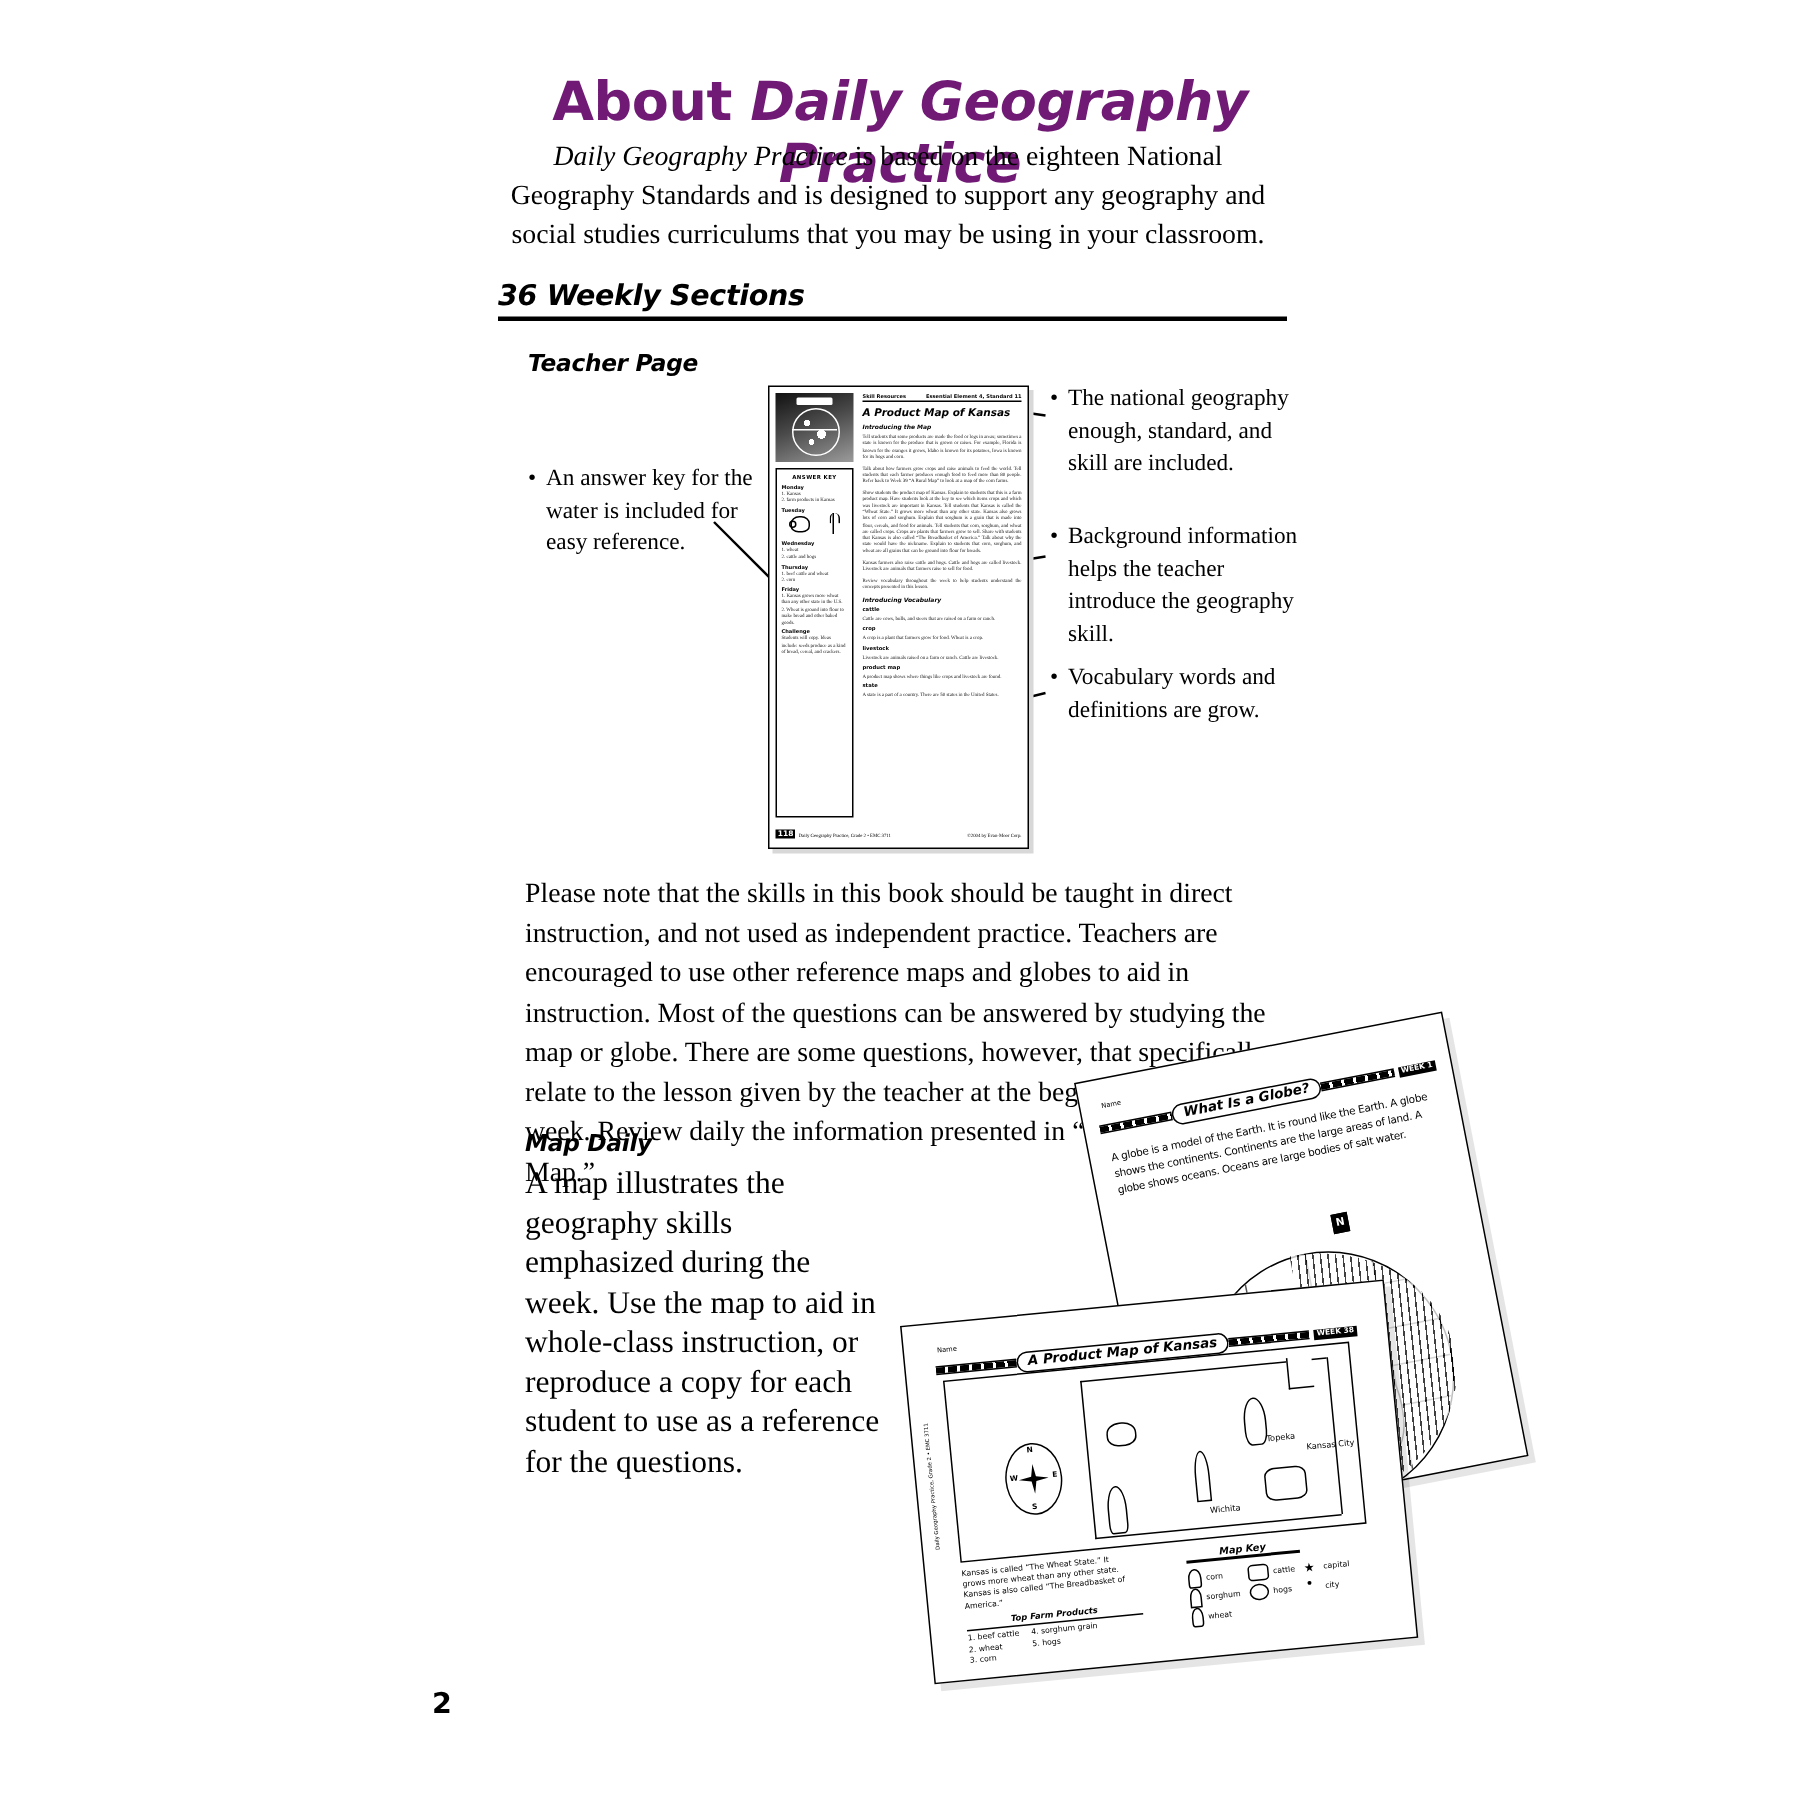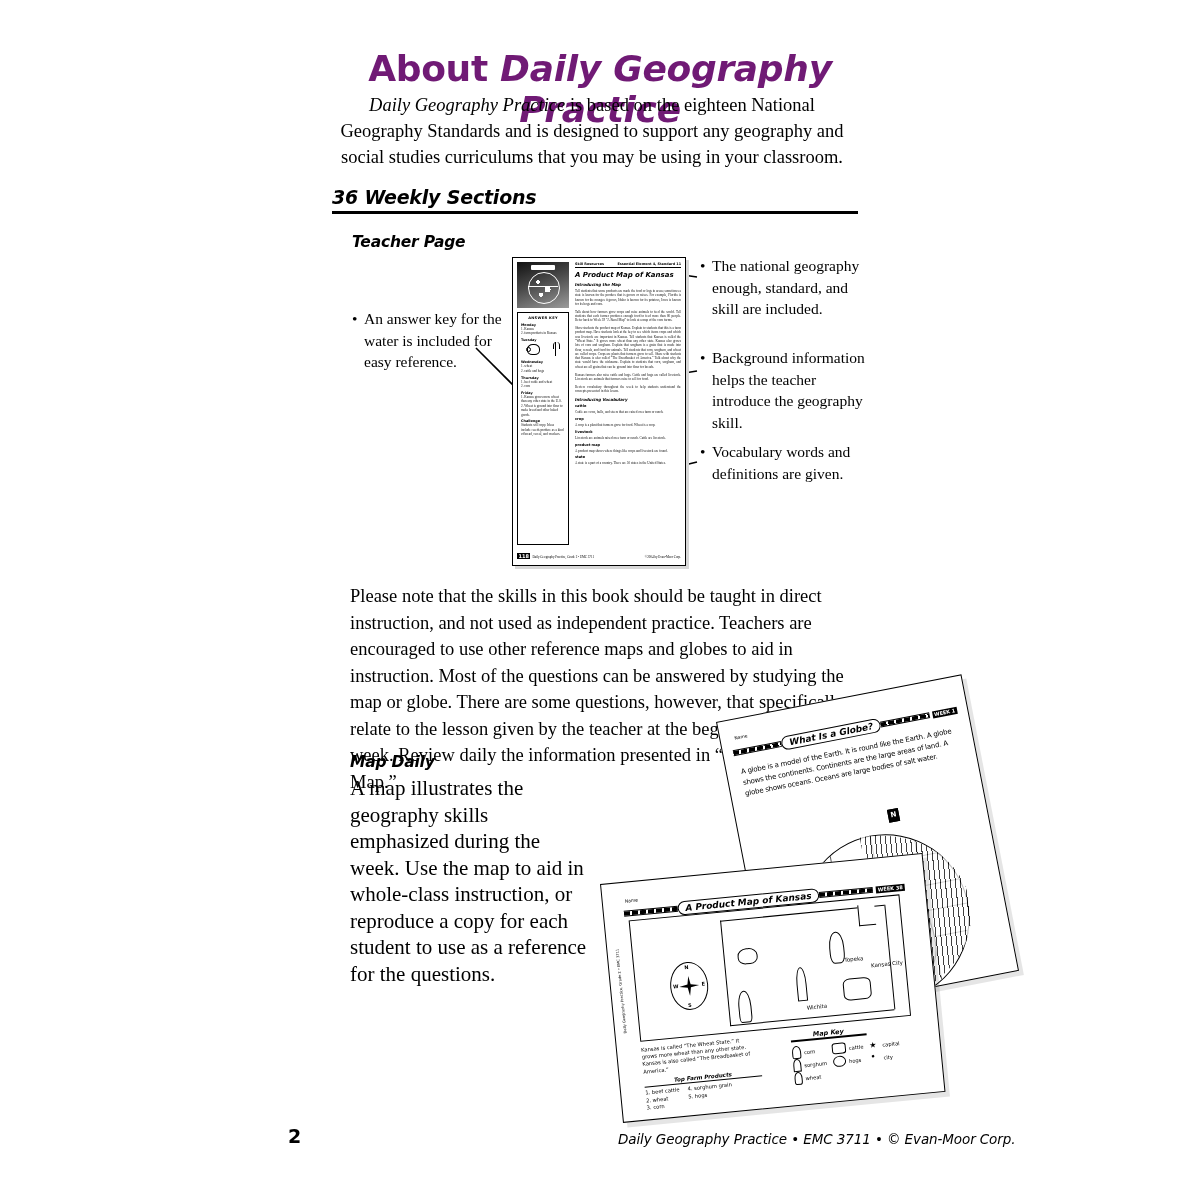--- a/index.html
+++ b/index.html
@@ -667,21 +667,21 @@
     <span class="ctext">The national geography enough, standard, and skill are included.</span>
   </div>
 
   <div class="callout callout-r2">
     <span class="bullet">•</span>
     <span class="ctext">Background information helps the teacher introduce the geography skill.</span>
   </div>
 
   <div class="callout callout-r3">
     <span class="bullet">•</span>
-    <span class="ctext">Vocabulary words and definitions are given.</span>
+    <span class="ctext">Vocabulary words and definitions are grow.</span>
   </div>
 
   <div class="body-para">Please note that the skills in this book should be taught in direct instruction, and not used as independent practice. Teachers are encouraged to use other reference maps and globes to aid in instruction. Most of the questions can be answered by studying the map or globe. There are some questions, however, that specifically relate to the lesson given by the teacher at the beginning of the week. Review daily the information presented in “Introducing the Map.”</div>
 
   <div class="sub-head mappage">Map Daily</div>
   <div class="map-para">A map illustrates the geography skills emphasized during the week. Use the map to aid in whole-class instruction, or reproduce a copy for each student to use as a reference for the questions.</div>
 
   <div class="sheet sheet-globe">
     <div class="ws-namerule" style="left:14px; top:16px;">Name</div>
     <div class="ws-banner" style="left:10px; top:26px; width:228px;">
@@ -796,15 +796,14 @@
             </div>
           </div>
         </div>
       </div>
     </div>
 
     <div class="ws-side" style="left:8px; top:150px;">Daily Geography Practice, Grade 2 • EMC 3711</div>
   </div>
 
   <div class="folio">2</div>
-  <div class="foot-credit">Daily Geography Practice • EMC 3711 • © Evan-Moor Corp.</div>
 
 </div>
 
 </body></html>

